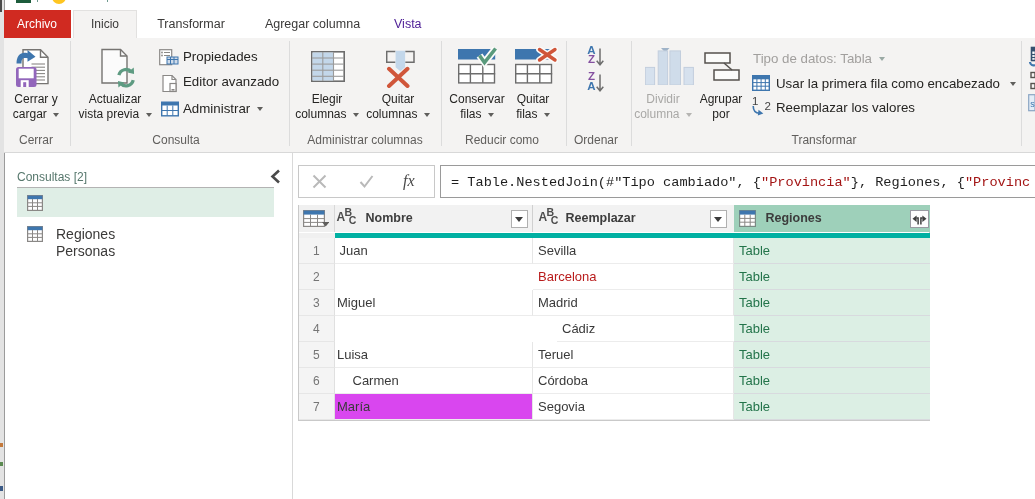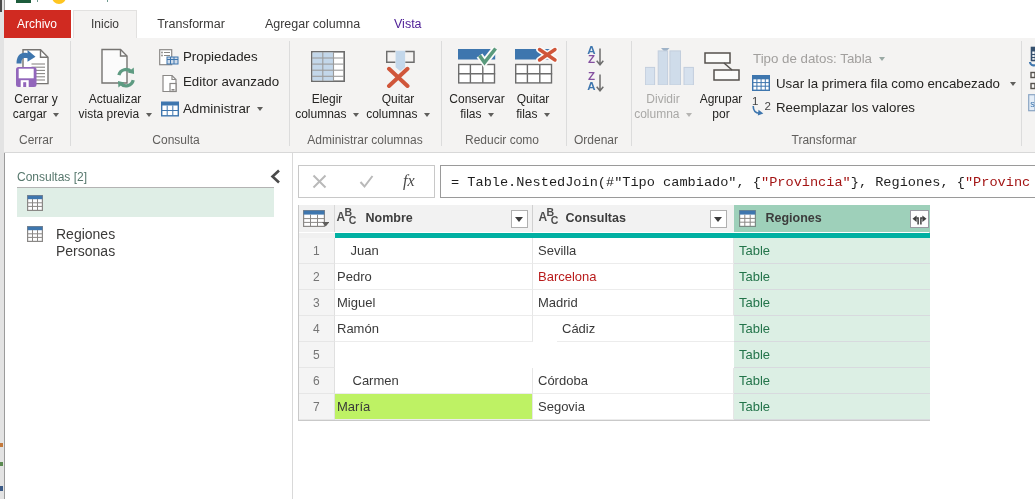--- a/index.html
+++ b/index.html
@@ -298,21 +298,21 @@
   <div class="abs" style="left:336.5px;top:212.2px;font-size:12px;line-height:10px;font-weight:bold;color:#4d4d4d;">A</div>
   <div class="abs" style="left:344.5px;top:208.3px;font-size:10.5px;line-height:9px;font-weight:bold;color:#4d4d4d;">B</div>
   <div class="abs" style="left:348.7px;top:215.9px;font-size:10.5px;line-height:9px;font-weight:bold;color:#4d4d4d;">C</div>
   <div class="abs" style="left:365.5px;top:211px;font-size:12.5px;font-weight:bold;color:#3d3d3d;">Nombre</div>
   <div class="abs" style="left:510.5px;top:210px;width:17.5px;height:17.5px;background:#fff;border:1px solid #b0b0b0;box-sizing:border-box;"></div>
   <div class="abs" style="left:514.8px;top:216.5px;width:0;height:0;border-left:4.5px solid transparent;border-right:4.5px solid transparent;border-top:5px solid #3c3c3c;"></div>
 
   <div class="abs" style="left:538.5px;top:212.2px;font-size:12px;line-height:10px;font-weight:bold;color:#4d4d4d;">A</div>
   <div class="abs" style="left:546.5px;top:208.3px;font-size:10.5px;line-height:9px;font-weight:bold;color:#4d4d4d;">B</div>
   <div class="abs" style="left:550.7px;top:215.9px;font-size:10.5px;line-height:9px;font-weight:bold;color:#4d4d4d;">C</div>
-  <div class="abs" style="left:565.5px;top:211px;font-size:12.5px;font-weight:bold;color:#3d3d3d;">Consultas</div>
+  <div class="abs" style="left:565.5px;top:211px;font-size:12.5px;font-weight:bold;color:#3d3d3d;">Reemplazar</div>
   <div class="abs" style="left:709.5px;top:210px;width:17.5px;height:17.5px;background:#fff;border:1px solid #b0b0b0;box-sizing:border-box;"></div>
   <div class="abs" style="left:713.8px;top:216.5px;width:0;height:0;border-left:4.5px solid transparent;border-right:4.5px solid transparent;border-top:5px solid #3c3c3c;"></div>
 
   <svg class="abs" style="left:739px;top:210px;" width="17" height="17" viewBox="0 0 17 17">
     <rect x="0.6" y="0.6" width="15.8" height="15.8" fill="#fff" stroke="#7a8a84" stroke-width="1.2"></rect>
     <rect x="0.6" y="0.6" width="15.8" height="4" fill="#3e76ae"></rect>
     <g stroke="#8a8886" stroke-width="1">
       <line x1="5.8" y1="4.6" x2="5.8" y2="16"></line>
         <line x1="11.2" y1="4.6" x2="11.2" y2="16"></line>
       <line x1="1" y1="8.4" x2="16" y2="8.4"></line>
@@ -322,38 +322,38 @@
   <div class="abs" style="left:765.5px;top:211px;font-size:12.5px;font-weight:bold;color:#3c3c3c;">Regiones</div>
   <div class="abs" style="left:910px;top:209.5px;width:19px;height:18.5px;background:#fdfdfd;border:1px solid #9a9aa2;box-sizing:border-box;"></div>
   <svg class="abs" style="left:910px;top:209.5px;" width="19" height="19" viewBox="0 0 19 19">
     <path d="M6.6 5.6 L6.6 11.9 L2.5 8.75 z" fill="#3f3f3f"></path>
     <path d="M6.4 8 h1.7 v6.4" fill="none" stroke="#3f3f3f" stroke-width="1.5"></path>
     <path d="M12.4 5.6 L12.4 11.9 L16.5 8.75 z" fill="#3f3f3f"></path>
     <path d="M12.6 8 h-1.7 v6.4" fill="none" stroke="#3f3f3f" stroke-width="1.5"></path>
   </svg>
 
   <div class="abs" style="left:299px;top:237.5px;width:35.5px;height:26.1px;background:#f4f4f4;border-right:1px solid #e0e0e0;border-bottom:1px solid #e6e6e6;box-sizing:border-box;color:#757575;font-size:12px;text-align:center;line-height:26.1px;">1</div>
-  <div class="abs" style="left:334.5px;top:237.5px;width:198.5px;height:26.1px;background:#fff;border-right:1px solid #e6e6e6;border-bottom:1px solid #ececec;box-sizing:border-box;color:#3a3a3a;font-size:13px;line-height:26.1px;padding-left:16px;">Juan</div>
+  <div class="abs" style="left:334.5px;top:237.5px;width:198.5px;height:26.1px;background:#fff;border-right:1px solid #e6e6e6;border-bottom:1px solid #ececec;box-sizing:border-box;color:#3a3a3a;font-size:13px;line-height:26.1px;padding-left:5px;">Juan</div>
   <div class="abs" style="left:533px;top:237.5px;width:200.5px;height:26.1px;background:#fff;border-right:1px solid #e6e6e6;border-bottom:1px solid #ececec;box-sizing:border-box;color:#3a3a3a;font-size:13px;line-height:26.1px;padding-left:5px;">Sevilla</div>
   <div class="abs" style="left:733.5px;top:237.5px;width:196.5px;height:26.1px;background:#dcefe4;border-bottom:1px solid #d8dade;box-sizing:border-box;color:#23744a;font-size:13px;line-height:26.1px;padding-left:5.5px;">Table</div>
   <div class="abs" style="left:299px;top:263.6px;width:35.5px;height:26.1px;background:#f4f4f4;border-right:1px solid #e0e0e0;border-bottom:1px solid #e6e6e6;box-sizing:border-box;color:#757575;font-size:12px;text-align:center;line-height:26.1px;">2</div>
-  <div class="abs" style="left:334.5px;top:263.6px;width:198.5px;height:26.1px;background:#fff;border-right:1px solid #e6e6e6;border-bottom:1px solid #ececec;box-sizing:border-box;color:#3a3a3a;font-size:13px;line-height:26.1px;padding-left:2.5px;">Pedro</div>
   <div class="abs" style="left:533px;top:263.6px;width:200.5px;height:26.1px;background:#fff;border-right:1px solid #e6e6e6;border-bottom:1px solid #ececec;box-sizing:border-box;color:#b91c1c;font-size:13px;line-height:26.1px;padding-left:5px;">Barcelona</div>
   <div class="abs" style="left:733.5px;top:263.6px;width:196.5px;height:26.1px;background:#dcefe4;border-bottom:1px solid #d8dade;box-sizing:border-box;color:#23744a;font-size:13px;line-height:26.1px;padding-left:5.5px;">Table</div>
   <div class="abs" style="left:299px;top:289.7px;width:35.5px;height:26.1px;background:#f4f4f4;border-right:1px solid #e0e0e0;border-bottom:1px solid #e6e6e6;box-sizing:border-box;color:#757575;font-size:12px;text-align:center;line-height:26.1px;">3</div>
   <div class="abs" style="left:533px;top:289.7px;width:200.5px;height:26.1px;background:#fff;border-right:1px solid #e6e6e6;border-bottom:1px solid #ececec;box-sizing:border-box;color:#3a3a3a;font-size:13px;line-height:26.1px;padding-left:5px;">Madrid</div>
   <div class="abs" style="left:334.5px;top:289.7px;width:198.5px;height:26.1px;background:#fff;border-right:1px solid #e6e6e6;border-bottom:1px solid #ececec;box-sizing:border-box;color:#3a3a3a;font-size:13px;line-height:26.1px;padding-left:2.5px;">Miguel</div>
   <div class="abs" style="left:733.5px;top:289.7px;width:196.5px;height:26.1px;background:#dcefe4;border-bottom:1px solid #d8dade;box-sizing:border-box;color:#23744a;font-size:13px;line-height:26.1px;padding-left:5.5px;">Table</div>
   <div class="abs" style="left:299px;top:315.8px;width:35.5px;height:26.1px;background:#f4f4f4;border-right:1px solid #e0e0e0;border-bottom:1px solid #e6e6e6;box-sizing:border-box;color:#757575;font-size:12px;text-align:center;line-height:26.1px;">4</div>
-  <div class="abs" style="left:334.5px;top:315.8px;width:198.5px;height:26.1px;background:#fff;border-right:1px solid #e6e6e6;border-bottom:1px solid #ececec;box-sizing:border-box;color:#3a3a3a;font-size:13px;line-height:26.1px;padding-left:2.5px;">Ramón</div>
   <div class="abs" style="left:533px;top:315.8px;width:200.5px;height:26.1px;background:#fff;border-right:1px solid #e6e6e6;border-bottom:1px solid #ececec;box-sizing:border-box;color:#3a3a3a;font-size:13px;line-height:26.1px;padding-left:5px;margin-left:24px;">Cádiz</div>
   <div class="abs" style="left:733.5px;top:315.8px;width:196.5px;height:26.1px;background:#dcefe4;border-bottom:1px solid #d8dade;box-sizing:border-box;color:#23744a;font-size:13px;line-height:26.1px;padding-left:5.5px;">Table</div>
   <div class="abs" style="left:299px;top:341.9px;width:35.5px;height:26.1px;background:#f4f4f4;border-right:1px solid #e0e0e0;border-bottom:1px solid #e6e6e6;box-sizing:border-box;color:#757575;font-size:12px;text-align:center;line-height:26.1px;">5</div>
+  <div class="abs" style="left:334.5px;top:341.9px;width:198.5px;height:26.1px;background:#fff;border-right:1px solid #e6e6e6;border-bottom:1px solid #ececec;box-sizing:border-box;color:#3a3a3a;font-size:13px;line-height:26.1px;padding-left:2.5px;">Luisa</div>
+  <div class="abs" style="left:533px;top:341.9px;width:200.5px;height:26.1px;background:#fff;border-right:1px solid #e6e6e6;border-bottom:1px solid #ececec;box-sizing:border-box;color:#3a3a3a;font-size:13px;line-height:26.1px;padding-left:5px;">Teruel</div>
   <div class="abs" style="left:733.5px;top:341.9px;width:196.5px;height:26.1px;background:#dcefe4;border-bottom:1px solid #d8dade;box-sizing:border-box;color:#23744a;font-size:13px;line-height:26.1px;padding-left:5.5px;">Table</div>
   <div class="abs" style="left:299px;top:368.0px;width:35.5px;height:26.1px;background:#f4f4f4;border-right:1px solid #e0e0e0;border-bottom:1px solid #e6e6e6;box-sizing:border-box;color:#757575;font-size:12px;text-align:center;line-height:26.1px;">6</div>
   <div class="abs" style="left:334.5px;top:368.0px;width:198.5px;height:26.1px;background:#fff;border-right:1px solid #e6e6e6;border-bottom:1px solid #ececec;box-sizing:border-box;color:#3a3a3a;font-size:13px;line-height:26.1px;padding-left:18px;">Carmen</div>
   <div class="abs" style="left:533px;top:368.0px;width:200.5px;height:26.1px;background:#fff;border-right:1px solid #e6e6e6;border-bottom:1px solid #ececec;box-sizing:border-box;color:#3a3a3a;font-size:13px;line-height:26.1px;padding-left:5px;">Córdoba</div>
   <div class="abs" style="left:733.5px;top:368.0px;width:196.5px;height:26.1px;background:#dcefe4;border-bottom:1px solid #d8dade;box-sizing:border-box;color:#23744a;font-size:13px;line-height:26.1px;padding-left:5.5px;">Table</div>
   <div class="abs" style="left:299px;top:394.1px;width:35.5px;height:26.1px;background:#f4f4f4;border-right:1px solid #e0e0e0;border-bottom:1px solid #e6e6e6;box-sizing:border-box;color:#757575;font-size:12px;text-align:center;line-height:26.1px;">7</div>
-  <div class="abs" style="left:334.5px;top:394.1px;width:198.5px;height:26.1px;background:#bef264;border-right:1px solid #e6e6e6;border-bottom:1px solid #ececec;box-sizing:border-box;color:#3a3a3a;font-size:13px;line-height:26.1px;padding-left:2.5px;">María</div>
+  <div class="abs" style="left:334.5px;top:394.1px;width:198.5px;height:26.1px;background:#d946ef;border-right:1px solid #e6e6e6;border-bottom:1px solid #ececec;box-sizing:border-box;color:#3a3a3a;font-size:13px;line-height:26.1px;padding-left:2.5px;">María</div>
   <div class="abs" style="left:533px;top:394.1px;width:200.5px;height:26.1px;background:#fff;border-right:1px solid #e6e6e6;border-bottom:1px solid #ececec;box-sizing:border-box;color:#3a3a3a;font-size:13px;line-height:26.1px;padding-left:5px;">Segovia</div>
   <div class="abs" style="left:733.5px;top:394.1px;width:196.5px;height:26.1px;background:#dcefe4;border-bottom:1px solid #d8dade;box-sizing:border-box;color:#23744a;font-size:13px;line-height:26.1px;padding-left:5.5px;">Table</div>
 
 </div>
 </body></html>

